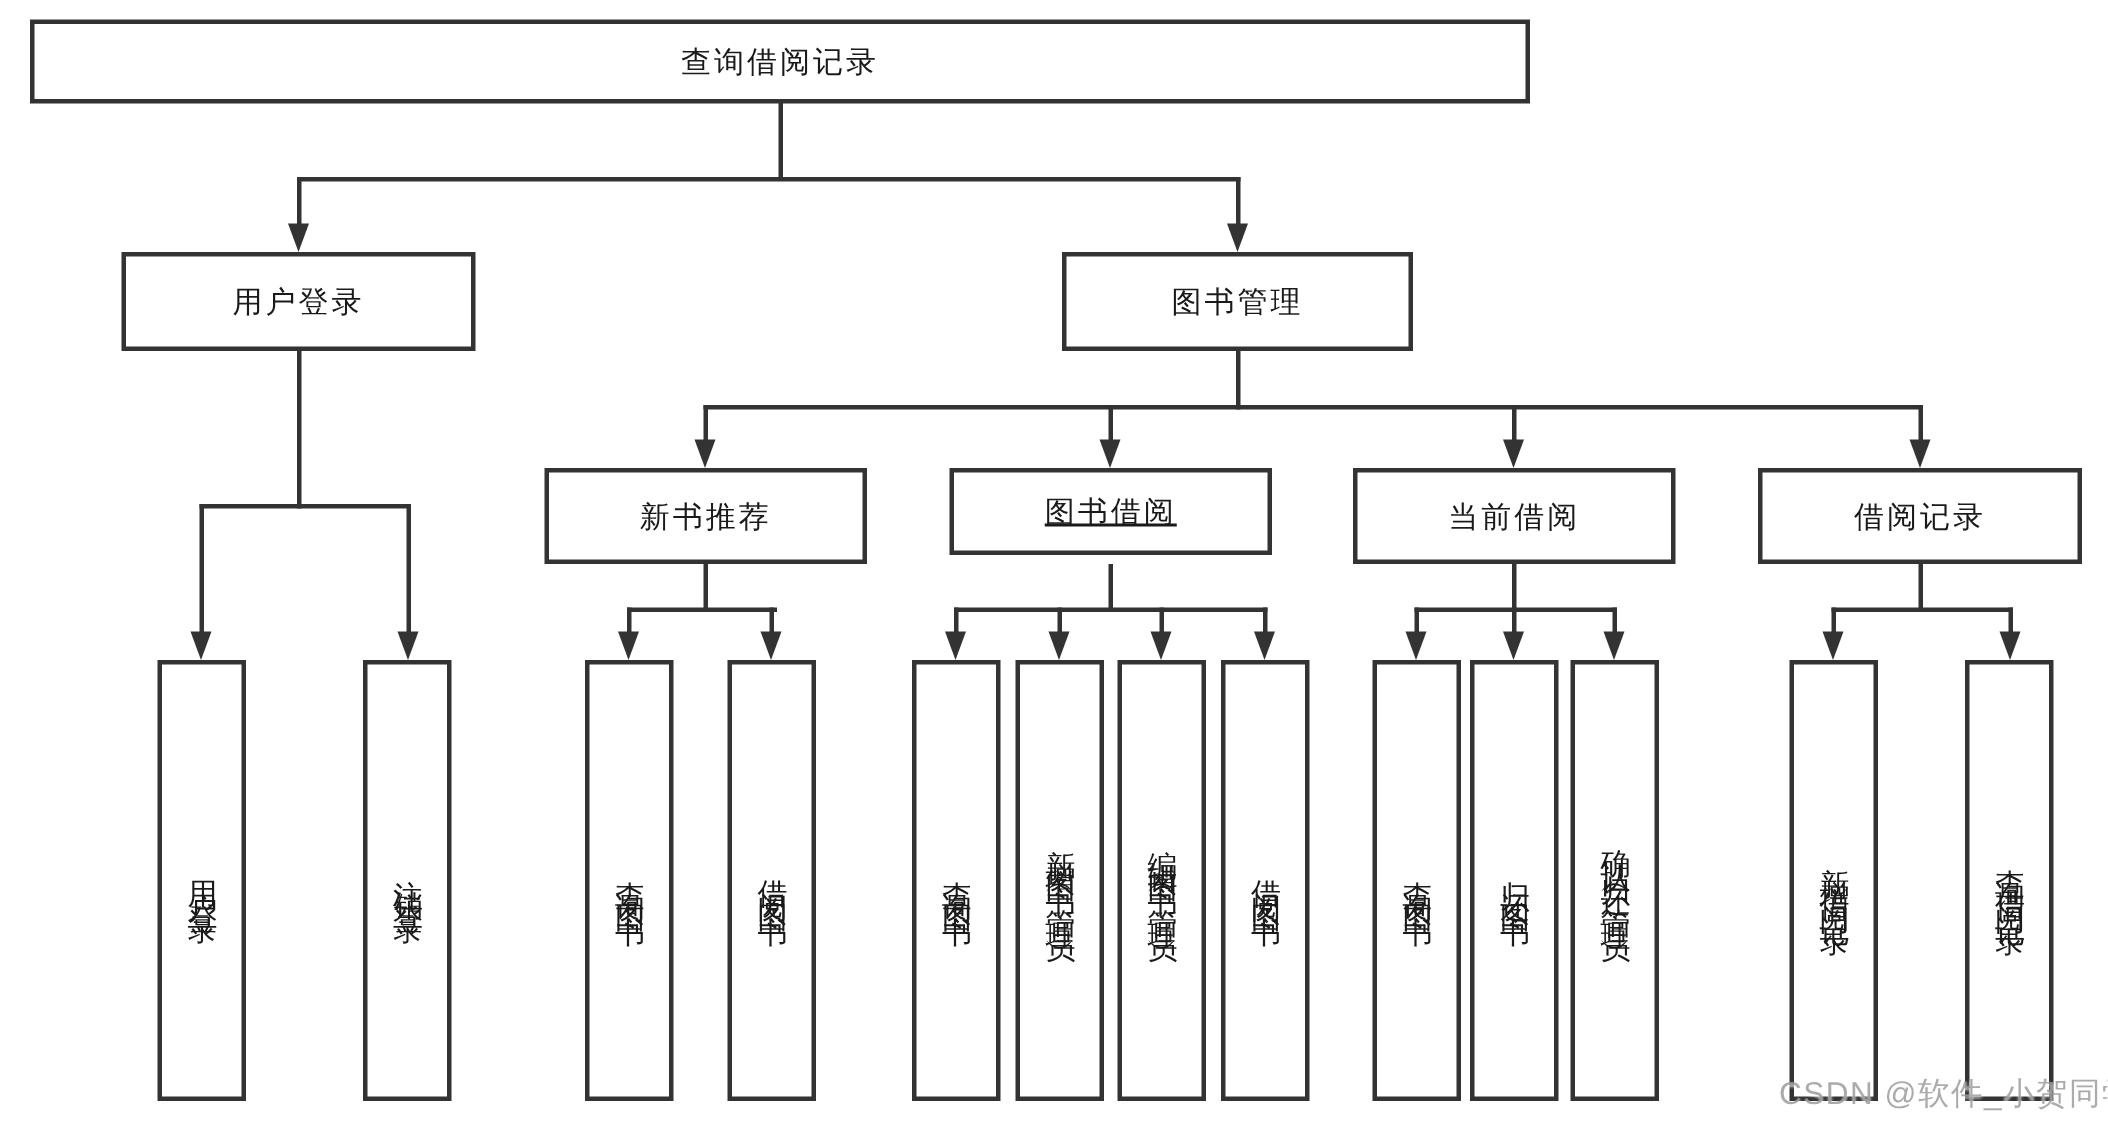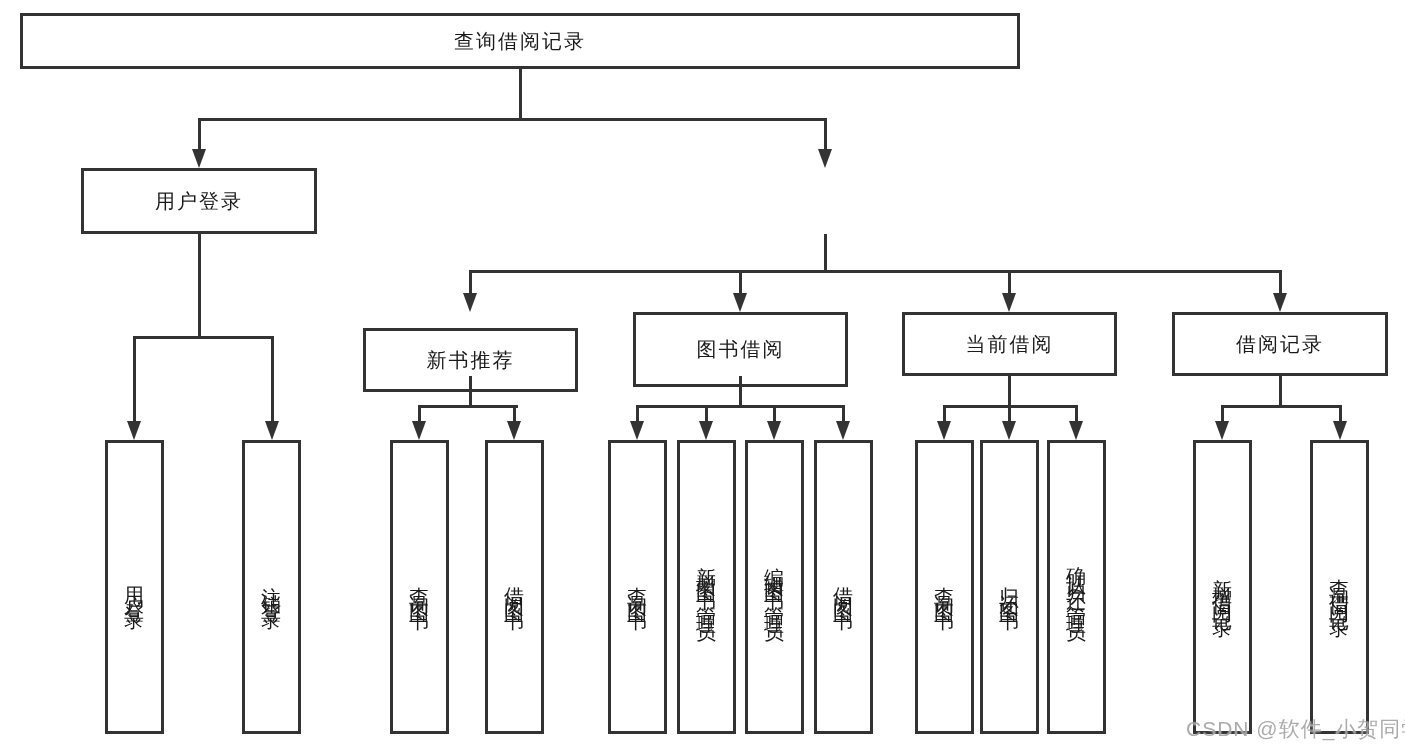--- a/index.html
+++ b/index.html
@@ -48,23 +48,24 @@
   }
 </style>
 </head>
 <body>
 
 <div class="canvas">
 
   <div class="box" style="left:20px;top:13px;width:1000px;height:56px;">查询借阅记录</div>
 
   <div class="box" style="left:81px;top:168px;width:236px;height:66px;">用户登录</div>
+  <div class="box" style="left:708px;top:168px;width:234px;height:66px;">图书管理</div>
 
-  <div class="box" style="left:363px;top:328px;width:215px;height:64px;">新书推荐</div>
-  <div class="box" style="left:633px;top:312px;width:215px;height:75px;">图书借阅</div>
+  <div class="box" style="left:363px;top:312px;width:215px;height:64px;">新书推荐</div>
+  <div class="box" style="left:633px;top:312px;width:215px;height:58px;text-decoration:underline;">图书借阅</div>
   <div class="box" style="left:902px;top:312px;width:215px;height:64px;">当前借阅</div>
   <div class="box" style="left:1172px;top:312px;width:216px;height:64px;">借阅记录</div>
 
   <div class="box leaf" style="left:105px;top:440px;width:59px;height:294px;">用户登录</div>
   <div class="box leaf" style="left:242px;top:440px;width:59px;height:294px;">注销登录</div>
 
   <div class="box leaf" style="left:390px;top:440px;width:59px;height:294px;">查询图书</div>
   <div class="box leaf" style="left:485px;top:440px;width:59px;height:294px;">借阅图书</div>
 
   <div class="box leaf" style="left:608px;top:440px;width:59px;height:294px;">查询图书</div>

